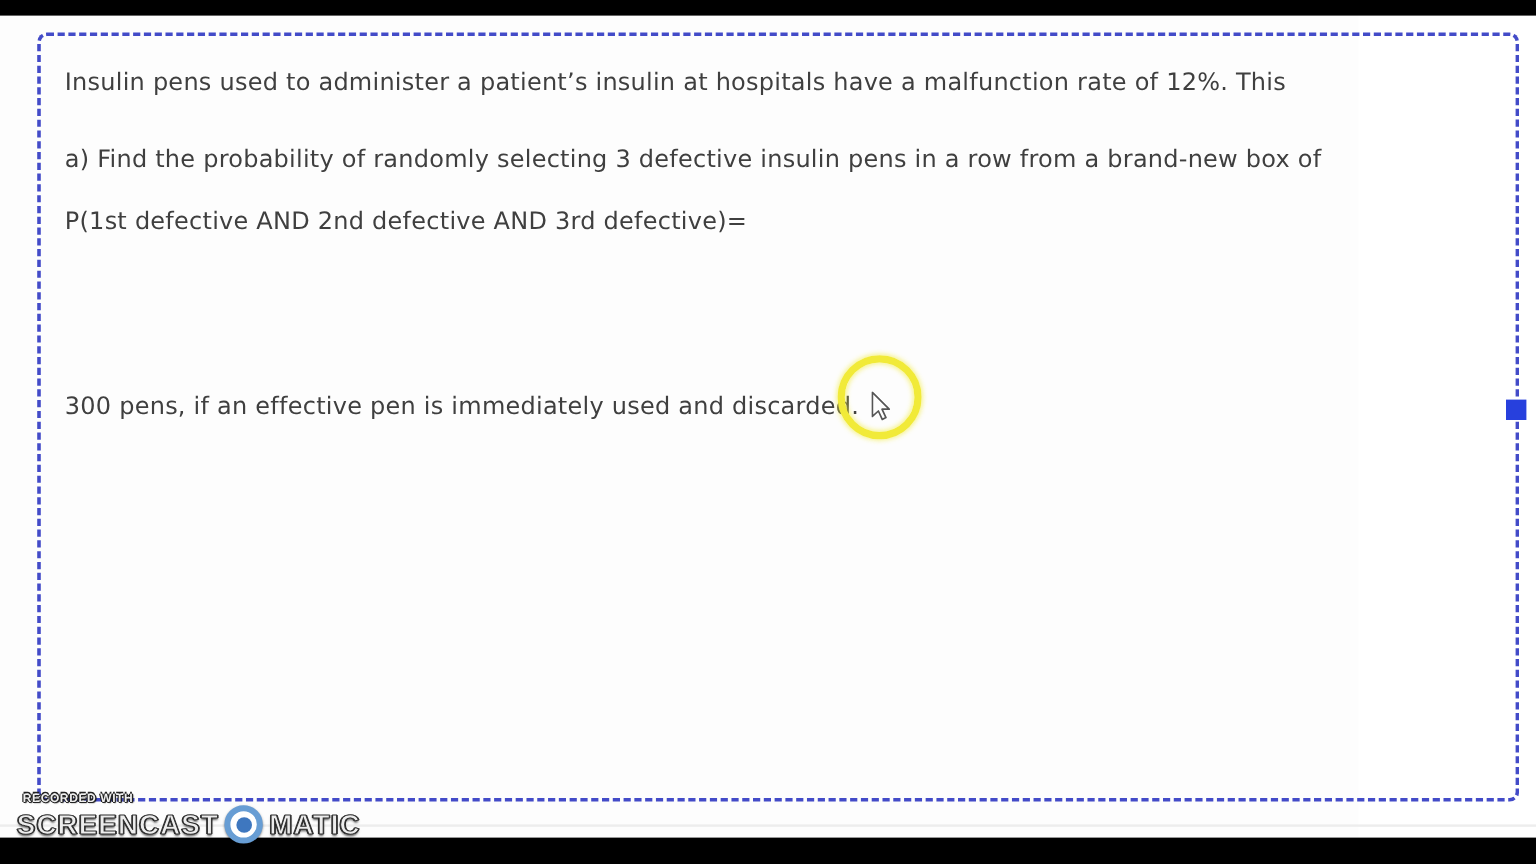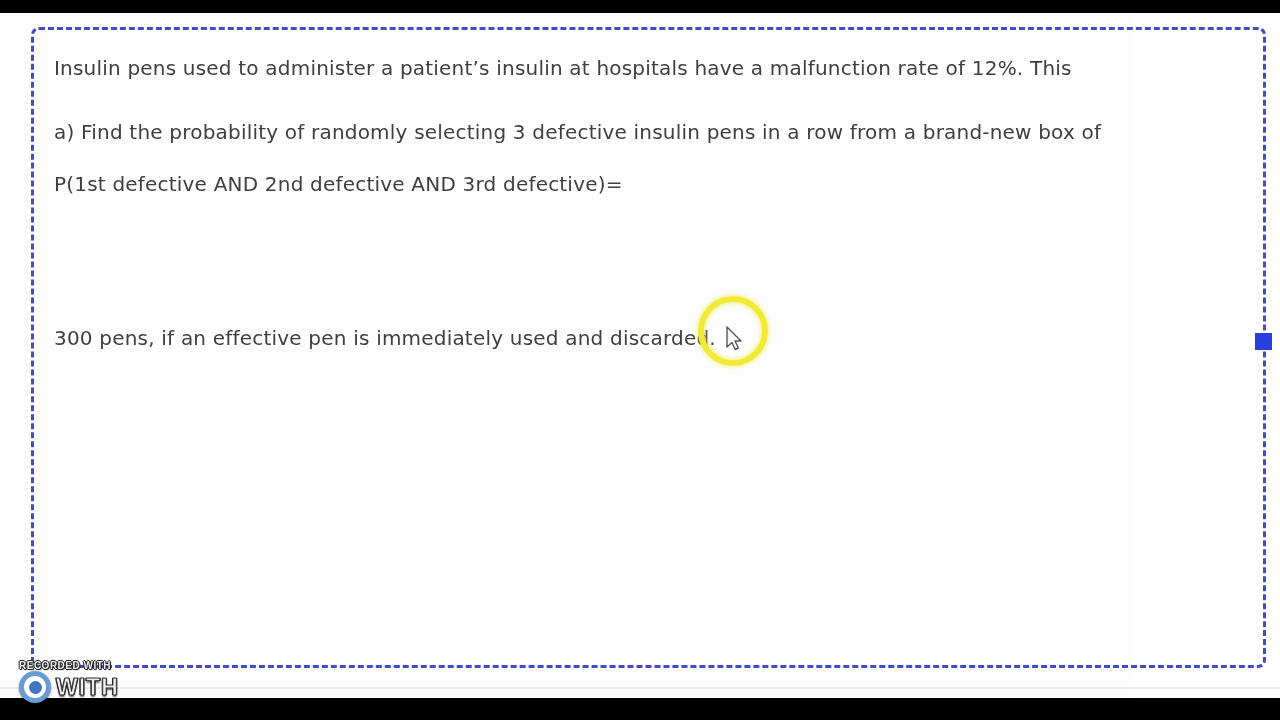--- a/index.html
+++ b/index.html
@@ -163,22 +163,23 @@
 
   <div class="highlight-circle"></div>
 
   <svg class="mouse-cursor" width="20" height="28" viewBox="0 0 20 28">
     <path d="M1,1 L1,21 L6,16.5 L9.2,23.5 L12.3,22 L9,15 L15,15 Z" fill="#fdfdfd" stroke="#555555" stroke-width="1.4" stroke-linejoin="round"></path>
   </svg>
 
   <div class="watermark">
     <div class="wm-recorded">RECORDED WITH</div>
     <div class="wm-brand">
+      <span class="wm-text">SCREENCAST</span>
       <span class="wm-logo">
         <span class="wm-logo-dot"></span>
       </span>
-      <span class="wm-text">WITH</span>
+      <span class="wm-text">MATIC</span>
     </div>
   </div>
 
   <div class="bar-bottom"></div>
 
 </div>
 
 </body></html>

